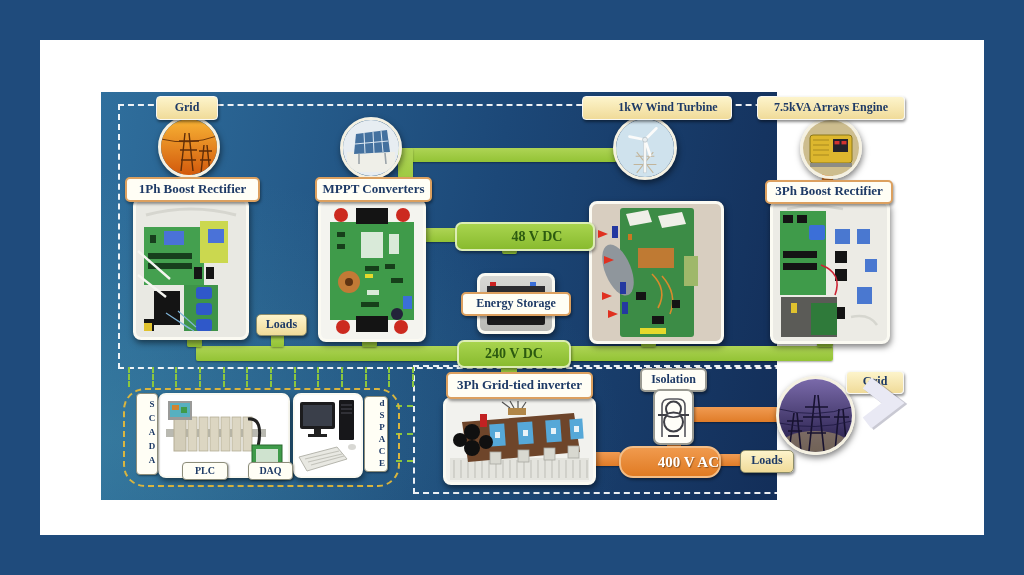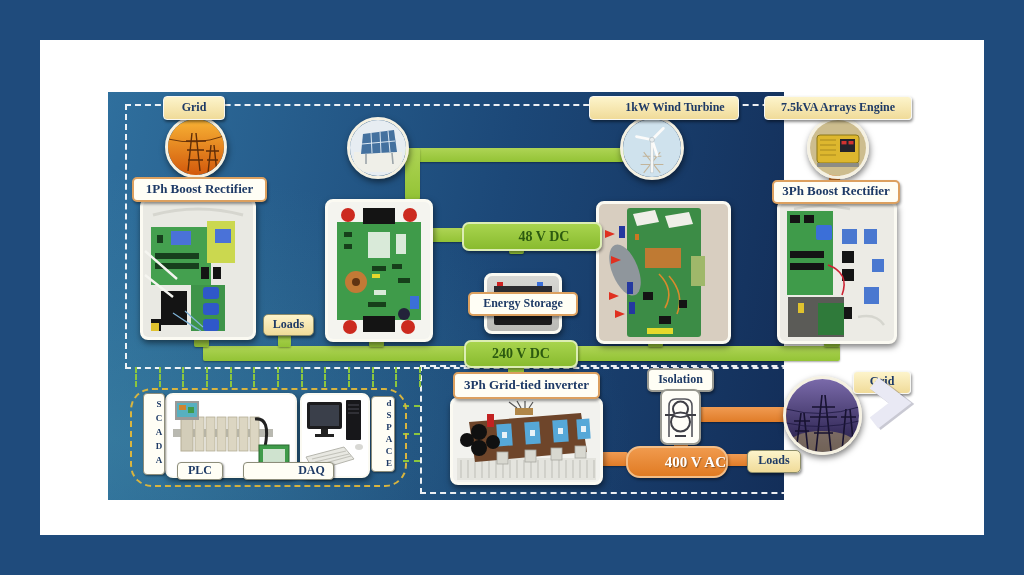--- a/index.html
+++ b/index.html
@@ -1,33 +1,33 @@
 <!DOCTYPE html>
 <html><head>
 <meta charset="utf-8">
 <style>
   html,body{margin:0;padding:0;}
   .slide{position:relative;width:1024px;height:575px;background:#1f4b7c;overflow:hidden;
          font-family:"Liberation Serif",serif;}
   .white-area{position:absolute;left:40px;top:40px;width:944px;height:495px;background:#ffffff;}
-  .panel{position:absolute;left:108px;top:92px;width:676px;height:408px;
+  .panel{position:absolute;left:101px;top:92px;width:676px;height:408px;
          background:radial-gradient(ellipse at 0% 85%, rgba(70,150,170,.35), transparent 55%),
                     linear-gradient(100deg,#2f6f9d 0%,#1c4878 55%,#132e59 100%);}
   .abs{position:absolute;}
   .dashed-rect{position:absolute;border:2px dashed rgba(255,255,255,.92);z-index:1;}
   .yellow-box{position:absolute;border:2px dashed #d9b53f;border-radius:22px;z-index:2;}
   .cream-lbl{position:absolute;background:linear-gradient(#fdf4cb,#f0db99);border:1px solid #f7f7f3;
      border-radius:4px;box-shadow:1px 2px 3px rgba(0,0,0,.45);color:#1e3a66;
      font-weight:bold;font-size:12px;line-height:20px;text-align:center;z-index:5;white-space:nowrap;}
   .white-lbl{position:absolute;background:#fffef5;border:2px solid #dca05f;border-radius:5px;
      box-shadow:1px 2px 3px rgba(0,0,0,.4);color:#1e3a66;font-weight:bold;font-size:13px;
      line-height:17px;text-align:center;z-index:5;white-space:nowrap;}
   .small-lbl{position:absolute;background:#fffef5;border:1.5px solid #8d8d7a;border-radius:4px;
-     box-shadow:1px 1px 2px rgba(0,0,0,.4);color:#1e3a66;font-weight:bold;font-size:12px;
-     text-align:center;z-index:6;}
+     box-shadow:1px 1px 2px rgba(0,0,0,.4);color:#1e3a66;font-weight:bold;font-size:10px;
+     text-align:center;z-index:6;margin-left:12px;}
   .vlabel{position:absolute;background:#fffef5;border:1.5px solid #8d8d7a;border-radius:4px;
      box-shadow:1px 1px 2px rgba(0,0,0,.4);color:#1e3a66;font-weight:bold;font-size:9px;
      writing-mode:vertical-rl;text-orientation:upright;letter-spacing:4px;text-align:center;z-index:6;}
   .green-pill{position:absolute;background:linear-gradient(#a8d44e,#89bb2f);border:2px solid #dcedb4;
      border-radius:7px;color:#2c5a10;font-weight:bold;font-size:14px;text-align:center;
      box-shadow:1px 2px 3px rgba(0,0,0,.4);z-index:6;}
   .orange-pill{position:absolute;background:linear-gradient(#f09a4d,#e07b23);border:2px solid #f3bd86;
      border-radius:14px;color:#ffffff;font-weight:bold;font-size:15px;text-align:right;
      text-shadow:1px 1px 1px rgba(0,0,0,.35);box-shadow:1px 2px 3px rgba(0,0,0,.4);z-index:6;}
   .gbus{position:absolute;background:linear-gradient(#aed455,#93c335);border-radius:2px;
@@ -127,20 +127,21 @@
         <rect x="31.5" y="21" width="5" height="3.4" fill="#d23330"></rect>
         <rect x="38.5" y="21" width="5" height="3.4" fill="#d23330"></rect>
         <g stroke="#a8891f" stroke-width="1">
             <path d="M10 20 H26 M10 25 H26 M10 30 H26 M10 35 H26"></path>
           </g>
         <rect x="7" y="43" width="42" height="4" fill="#8c8c86"></rect>
       </svg>
     </div>
 
     <div class="white-lbl" style="left:24px;top:85px;width:131px;height:21px;line-height:19px;">1Ph Boost Rectifier</div>
+    <div class="white-lbl" style="left:214px;top:85px;width:113px;height:21px;line-height:19px;">MPPT Converters</div>
     <div class="white-lbl" style="left:664px;top:88px;width:124px;height:20px;line-height:18px;">3Ph Boost Rectifier</div>
 
     <div class="photo" style="left:32px;top:106px;width:110px;height:136px;">
       <svg viewBox="0 0 110 136" preserveAspectRatio="none">
         <rect width="110" height="136" fill="#e9e9e3"></rect>
         <path d="M10 14 Q55 2 100 14" stroke="#d6d6cf" stroke-width="3" fill="none"></path>
         <rect x="8" y="26" width="60" height="58" fill="#44a04f"></rect>
         <rect x="64" y="20" width="28" height="42" fill="#cbd84f"></rect>
         <rect x="28" y="30" width="20" height="14" fill="#4a72d8"></rect>
         <rect x="72" y="28" width="16" height="14" fill="#4a72d8"></rect>
@@ -331,21 +332,21 @@
         <rect x="8" y="6" width="24" height="19" fill="#9a9a98"></rect>
         <rect x="10" y="8" width="20" height="14" fill="#57b0c0"></rect>
         <rect x="12" y="10" width="7" height="5" fill="#cf8430"></rect>
           <rect x="21" y="12" width="6" height="6" fill="#3f9b4a"></rect>
         <path d="M98 52 Q104 22 88 24" stroke="#222" stroke-width="3" fill="none"></path>
         <rect x="92" y="50" width="30" height="24" fill="#3f9b4a" stroke="#2a6b31" stroke-width="1"></rect>
         <rect x="96" y="54" width="22" height="16" fill="#cfe3cf"></rect>
       </svg>
     </div>
     <div class="small-lbl" style="left:69px;top:370px;width:44px;height:16px;line-height:15px;">PLC</div>
-    <div class="small-lbl" style="left:135px;top:370px;width:43px;height:16px;line-height:15px;padding-left:46px;">DAQ</div>
+    <div class="small-lbl" style="left:135px;top:370px;width:43px;height:16px;line-height:15px;">DAQ</div>
     <div class="photo" style="left:192px;top:301px;width:66px;height:81px;border-width:2px;">
       <svg viewBox="0 0 66 81" preserveAspectRatio="none">
         <rect width="66" height="81" fill="#ffffff"></rect>
         <rect x="5" y="7" width="35" height="27" rx="2" fill="#1c1c1e"></rect>
         <rect x="8" y="10" width="29" height="21" fill="#3a3f4a"></rect>
         <rect x="19" y="34" width="7" height="5" fill="#222"></rect>
         <rect x="13" y="39" width="19" height="3" fill="#222"></rect>
         <rect x="44" y="5" width="15" height="40" rx="1" fill="#17171a"></rect>
         <path d="M46 10 H57 M46 14 H57 M46 18 H57" stroke="#3a3a40" stroke-width="1.4"></path>
         <ellipse cx="57" cy="52" rx="4" ry="3" fill="#d8d8d4"></ellipse>

